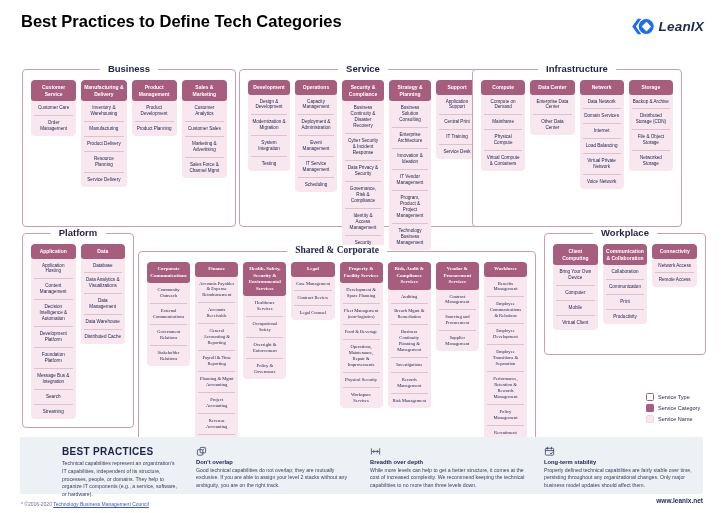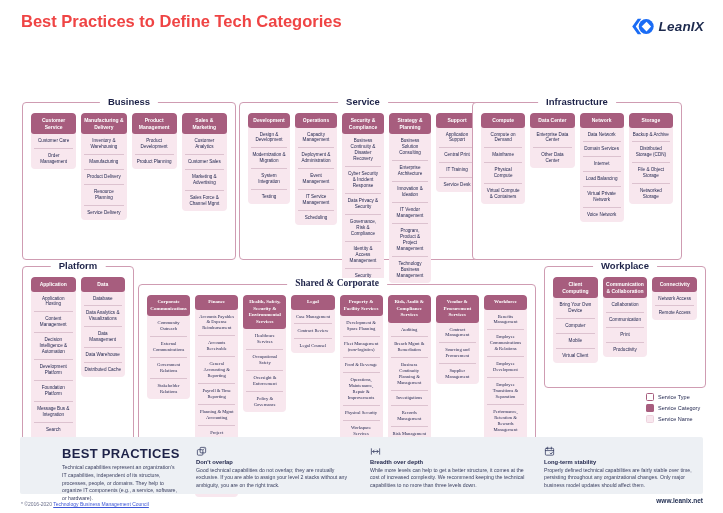--- a/index.html
+++ b/index.html
@@ -5,26 +5,26 @@
   html,body{margin:0;padding:0;}
   body{
     width:723px;height:513px;position:relative;overflow:hidden;
     background:#ffffff;
     font-family:"Liberation Sans","DejaVu Sans",sans-serif;
     color:#232850;
   }
   
   .hdr{position:absolute;left:21px;top:11px;}
   .hdr .t1{font-size:14px;font-weight:400;line-height:1.25;color:#232850;}
-  .hdr .t2{font-size:16.5px;font-weight:700;line-height:1.3;color:#ef4444;}
+  .hdr .t2{font-size:16.5px;font-weight:700;line-height:1.3;color:#000000;}
   .logo{position:absolute;right:19px;top:17px;display:flex;align-items:center;gap:5px;}
   .logo .mark{width:26px;height:19px;display:block;}
   .logo .lt{font-size:13.5px;font-weight:700;color:#1d2a4e;letter-spacing:.2px;font-style:italic;}
   
-  .secbox{position:absolute;border:1px solid #cf9cb2;border-radius:4px;background:#fff;margin-top:33px;}
+  .secbox{position:absolute;border:1px solid #cf9cb2;border-radius:4px;background:#fff;}
   .sectitle{position:absolute;top:-7px;left:50%;transform:translateX(-50%);
     background:#fff;padding:0 8px;font-size:9.5px;font-weight:700;color:#1d2248;white-space:nowrap;}
   .cols{display:flex;gap:5px;padding:10px 8px 8px;align-items:flex-start;}
   .col{flex:1;background:#f8e7ee;border-radius:4px;overflow:hidden;min-width:0;}
   .colhead{background:#a75d7e;color:#fff;font-weight:700;font-size:5px;line-height:1.3;
     text-align:center;padding:4px 2px;border-radius:3px;}
   .svc{font-size:4.6px;line-height:1.3;color:#232850;text-align:center;
     padding:4px 1px;margin:0 3px;}
   .svc:not(:last-child){border-bottom:1px solid #dcc2cf;}
   .sec-business{left:22px;top:69px;width:212px;height:156px;}
@@ -38,21 +38,21 @@
   .lg-row{display:flex;align-items:center;gap:4px;margin-bottom:3px;}
   .sw{width:8px;height:8px;border-radius:1.5px;box-sizing:border-box;}
   .sw-type{background:#fff;border:1.5px solid #a75d7e;}
   .sw-cat{background:#a75d7e;}
   .sw-name{background:#f8e7ee;border:1px solid #eed3de;}
   .lg-label{font-size:5.5px;color:#232850;}
   
   .bpbar{position:absolute;left:20px;top:437px;width:683px;height:57px;background:#edf0f4;
     border-radius:2px;display:flex;gap:16px;padding:9px 4px 9px 42px;box-sizing:border-box;}
   .bp-intro{width:118px;flex:none;}
-  .bp-h{font-size:13px;font-weight:700;color:#1d2248;letter-spacing:.3px;margin-bottom:3px;}
+  .bp-h{font-size:10px;font-weight:700;color:#1d2248;letter-spacing:.3px;margin-bottom:3px;}
   .bp-body{font-size:5.2px;line-height:1.5;color:#3c4161;}
   .tip{width:158px;flex:none;}
   .tip .ticon{width:11px;height:11px;display:block;margin-bottom:2px;color:#2b3158;}
   .tip .tt{font-size:5.8px;font-weight:700;color:#1d2248;margin-bottom:1.5px;}
   
   .foot-left{position:absolute;left:21px;top:501px;font-size:5px;color:#6a6f8a;}
   .foot-left a{color:#3d56d6;text-decoration:underline;}
   .foot-right{position:absolute;right:20px;top:497px;font-size:6.5px;font-weight:700;color:#1d2a4e;}
 </style>
 </head>

